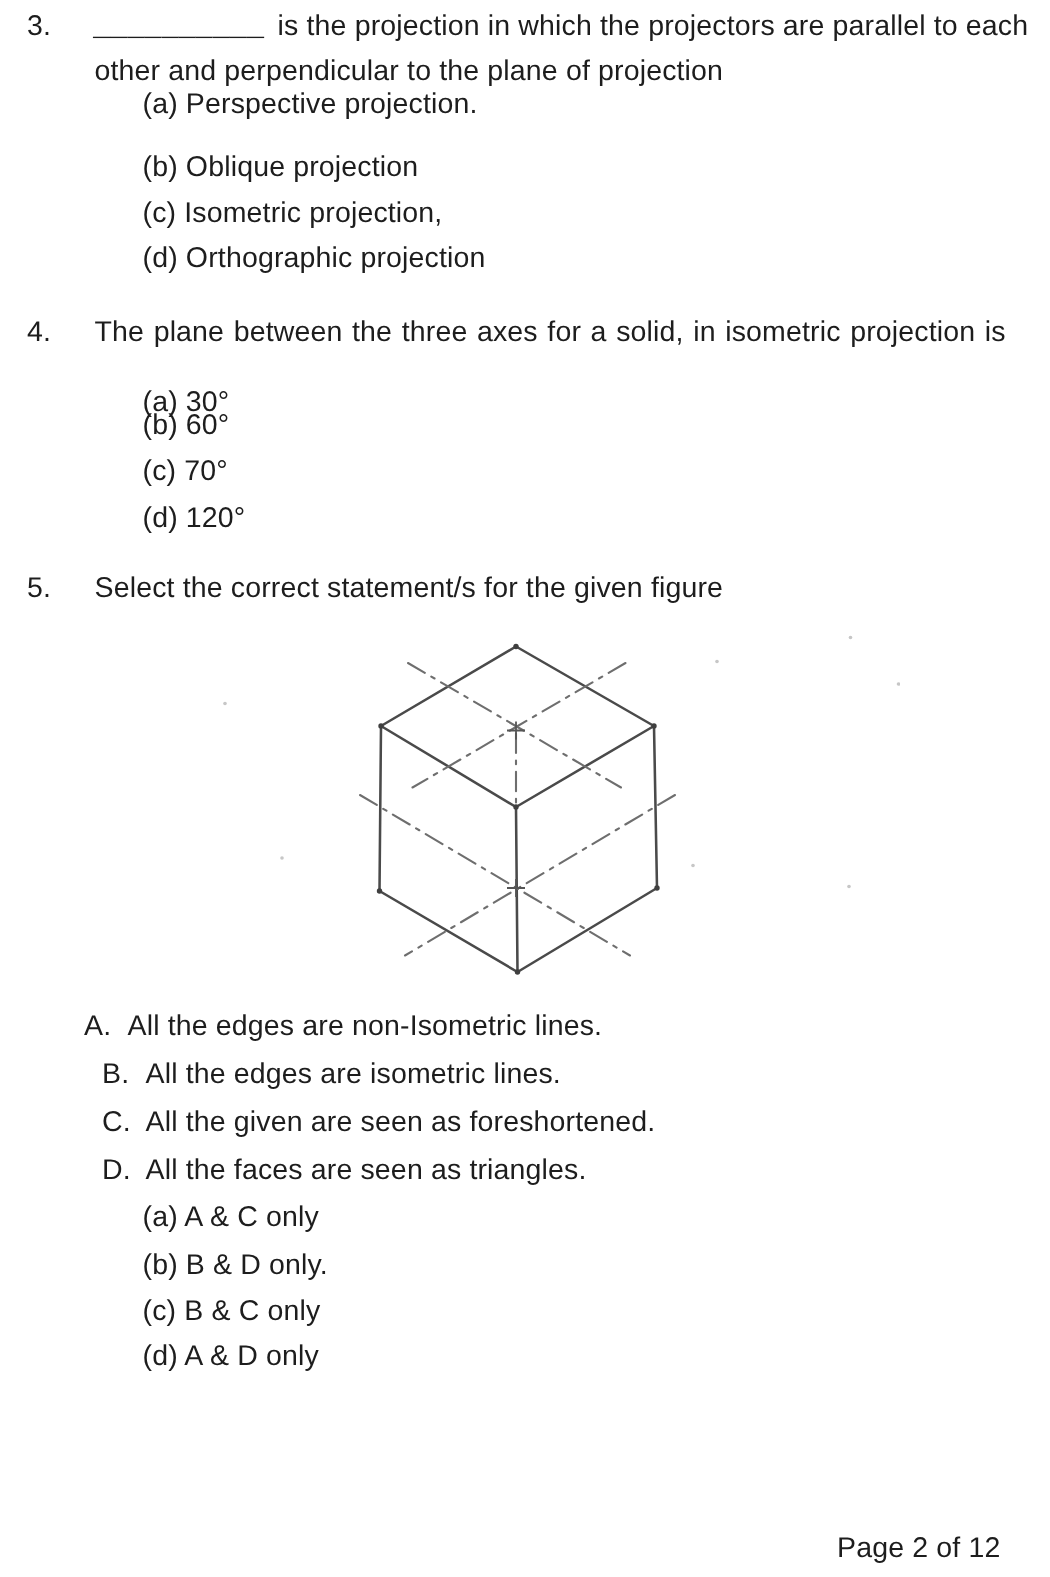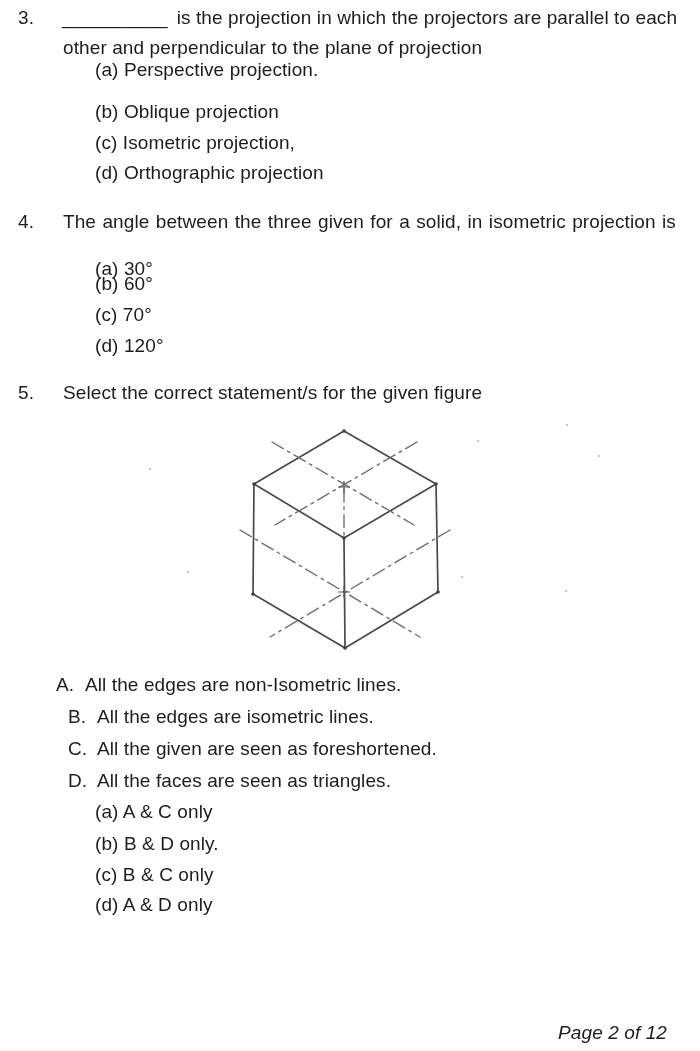--- a/index.html
+++ b/index.html
@@ -11,42 +11,42 @@
     font-family:"Liberation Sans","DejaVu Sans",sans-serif;
   }
   .t{
     position:absolute;
     font-size:19px;
     line-height:24px;
     color:#1d1d1d;
     white-space:nowrap;
     letter-spacing:0.1px;
   }
-  .blank{letter-spacing:0;}
+  .blank{letter-spacing:0;font-family:Liberation Mono, monospace;}
   .after-blank{margin-left:9px;}
   .ws1{word-spacing:1px;}
   .stmt-label{display:inline-block;width:29px;}
-  .footer{text-align:right;font-style:italic;}
+  .footer{text-align:right;}
   svg{position:absolute;}
 </style>
 </head>
 <body>
 
 <div class="page">
 
   <div class="t" style="left:18px;top:6px">3.</div>
   <div class="t" style="left:62px;top:6px"><span class="blank">__________</span><span class="after-blank">is the projection in which the projectors are parallel to each</span></div>
   <div class="t" style="left:63px;top:36px">other and perpendicular to the plane of projection</div>
   <div class="t" style="left:95px;top:58px">(a) Perspective projection.</div>
   <div class="t" style="left:95px;top:100px">(b) Oblique projection</div>
   <div class="t" style="left:95px;top:131px">(c) Isometric projection,</div>
   <div class="t" style="left:95px;top:161px">(d) Orthographic projection</div>
 
   <div class="t" style="left:18px;top:210px">4.</div>
-  <div class="t ws1" style="left:63px;top:210px">The angle between the three given for a solid, in isometric projection is</div>
+  <div class="t ws1" style="left:63px;top:210px">The plane between the three axes for a solid, in isometric projection is</div>
   <div class="t" style="left:95px;top:257px">(a) 30°</div>
   <div class="t" style="left:95px;top:272px">(b) 60°</div>
   <div class="t" style="left:95px;top:303px">(c) 70°</div>
   <div class="t" style="left:95px;top:334px">(d) 120°</div>
 
   <div class="t" style="left:18px;top:381px">5.</div>
   <div class="t" style="left:63px;top:381px">Select the correct statement/s for the given figure</div>
 
   <svg style="left:120px;top:412px" width="480" height="262" viewBox="120 412 480 262">
 

